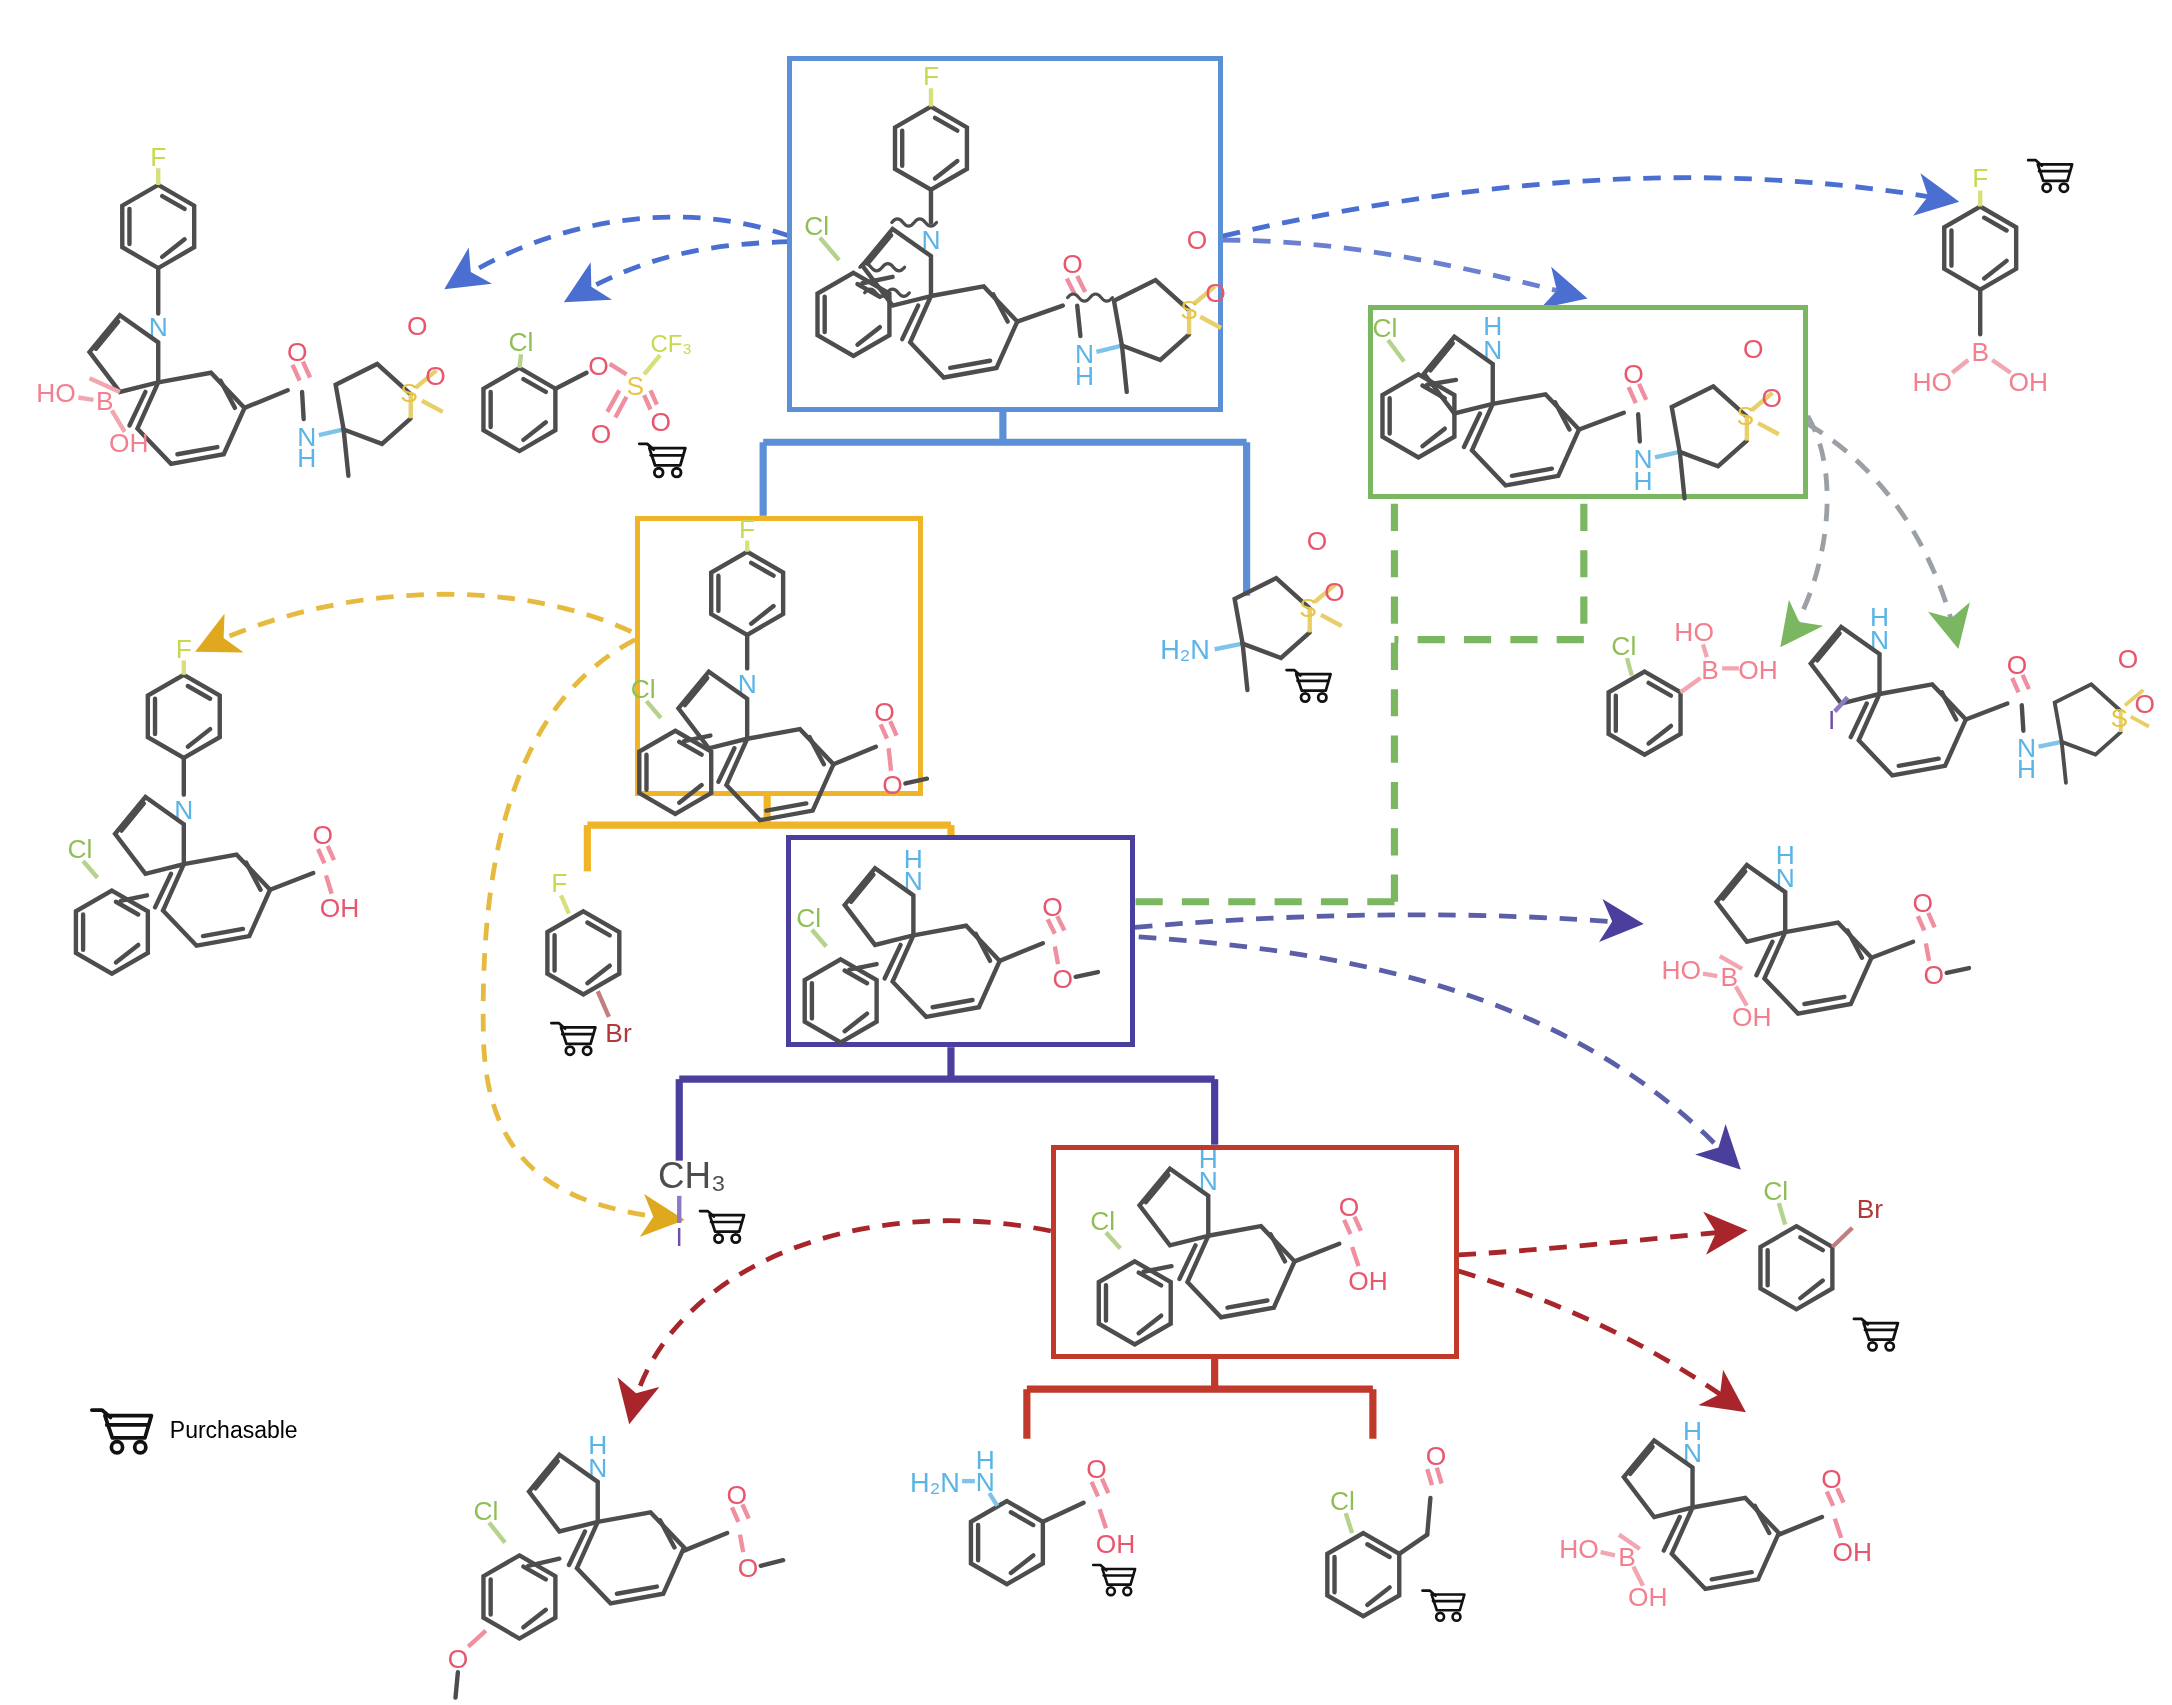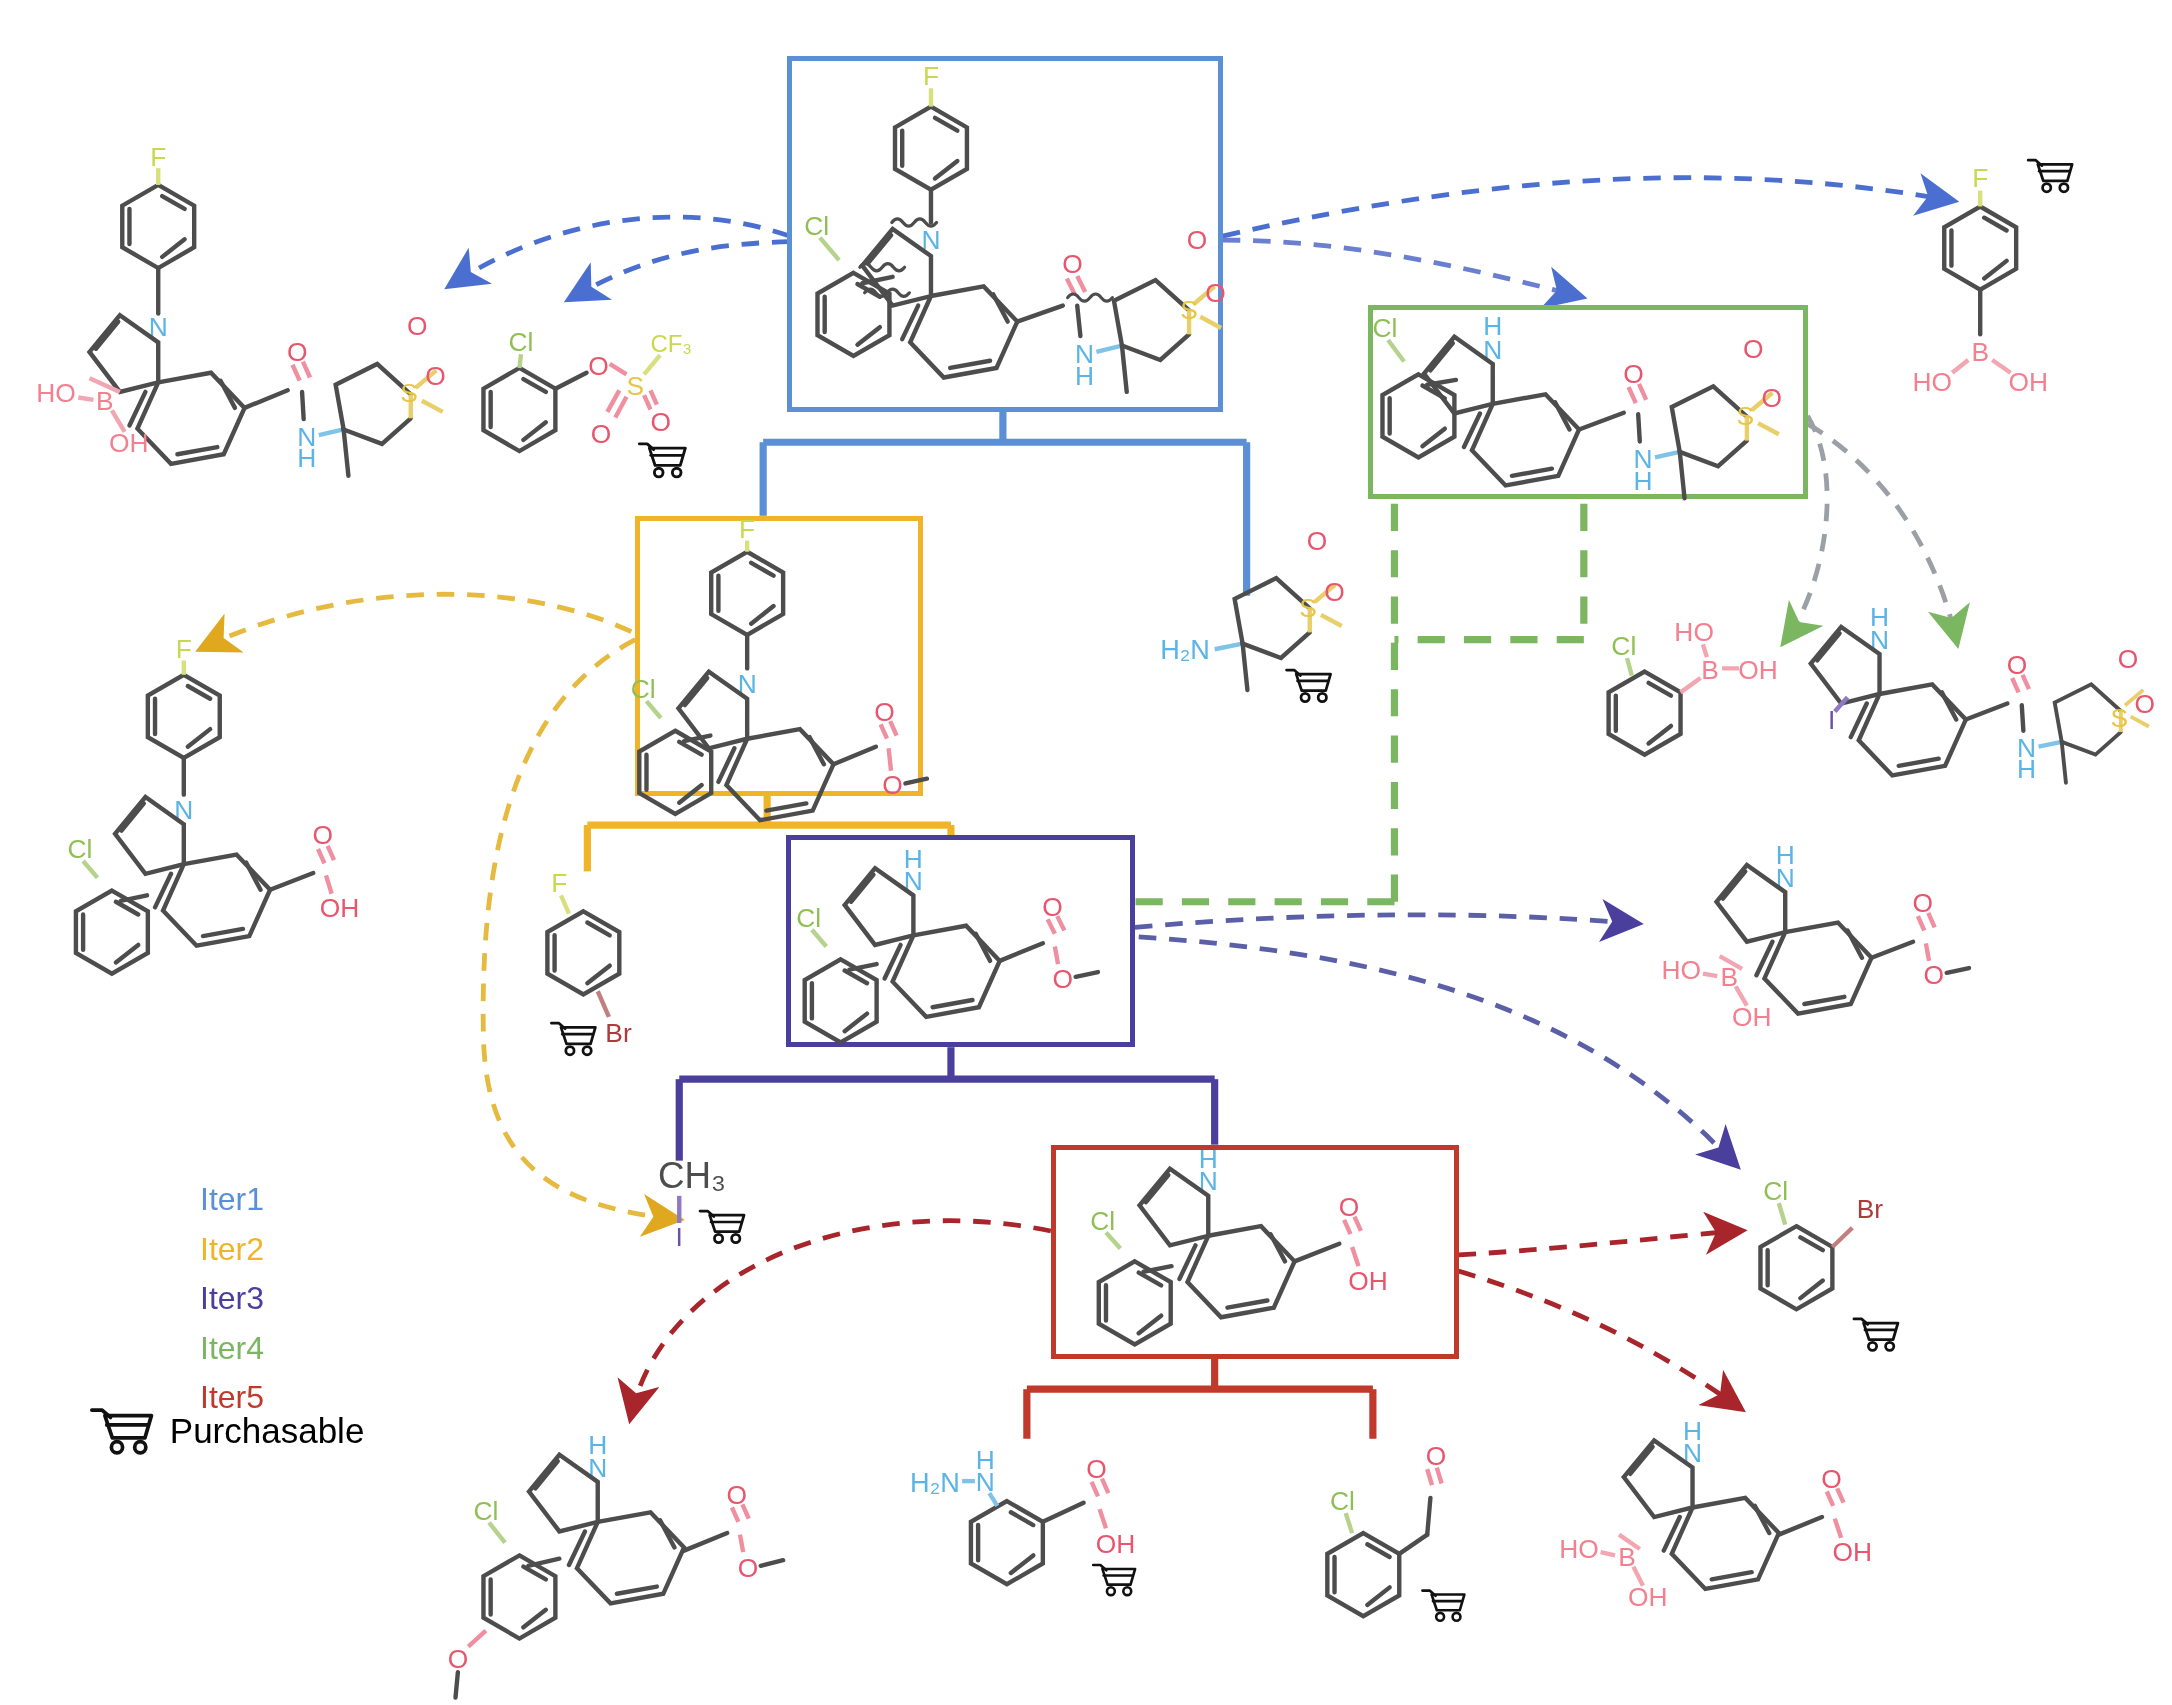--- a/index.html
+++ b/index.html
@@ -6,21 +6,21 @@
   html,body{margin:0;padding:0;background:#ffffff;}
   body{width:2172px;height:1706px;position:relative;overflow:hidden;
        font-family:"Liberation Sans","DejaVu Sans",sans-serif;}
   #canvas{position:absolute;inset:0;width:2172px;height:1706px;}
   svg.layer{position:absolute;left:0;top:0;width:2172px;height:1706px;overflow:visible;}
   .node-box{position:absolute;box-sizing:border-box;background:#ffffff;}
   .tm-label{position:absolute;color:#595959;font-size:42px;line-height:1.12;text-align:center;}
   .legend{position:absolute;}
   .legend-item{font-size:32px;line-height:1.55;font-weight:400;}
   .purch-row{position:absolute;display:flex;align-items:center;gap:12.8px;}
-  .purch-label{font-size:35px;color:#000;}
+  .purch-label{font-size:23px;color:#000;}
   .cart{position:absolute;}
 </style>
 </head>
 <body>
 
 <div id="canvas">
 
   <svg class="layer" viewBox="0 0 2718 2134">
     <defs>
       <marker id="ah-b" markerWidth="9" markerHeight="9" refX="7" refY="4.5" orient="auto">
@@ -535,27 +535,20 @@
       <text class="at aB" x="2062" y="1998">OH</text>
       <path class="bdB" d="M2003,1942 L2021,1946 M2044,1960 L2056,1984 M2052,1938 L2026,1920"></path>
       <path class="bd" d="M2226,1920 L2280,1898"></path>
       <text class="at aO" x="2292" y="1850">O</text>
       <path class="bdO" d="M2286,1866 L2294,1884 M2299,1862 L2307,1880"></path>
       <path class="bdO" d="M2296,1900 L2304,1924"></path>
       <text class="at aO" x="2318" y="1942">OH</text>
     </g>
   </svg>
 
-  <div class="legend" style="left:200px;top:1175px;">
-    <div class="legend-item" style="color:#5b8fd6">Iter1</div>
-    <div class="legend-item" style="color:#f0b429">Iter2</div>
-    <div class="legend-item" style="color:#4b3f9e">Iter3</div>
-    <div class="legend-item" style="color:#7bb661">Iter4</div>
-    <div class="legend-item" style="color:#c0392b">Iter5</div>
-  </div>
 
   <div class="purch-row" style="left:90px;top:1405px;">
     <svg width="67" height="51" viewBox="0 0 72 52">
       <g style="stroke:#111;stroke-width:4;fill:none;stroke-linecap:round;stroke-linejoin:round">
         <path d="M2,4 L13,4 L22,12"></path>
         <path d="M16,10 L66,10 L59,34 L24,34 Z"></path>
         <path d="M18,20 L62,20"></path>
         <circle cx="29" cy="44" r="6"></circle>
         <circle cx="54" cy="44" r="6"></circle>
       </g>

